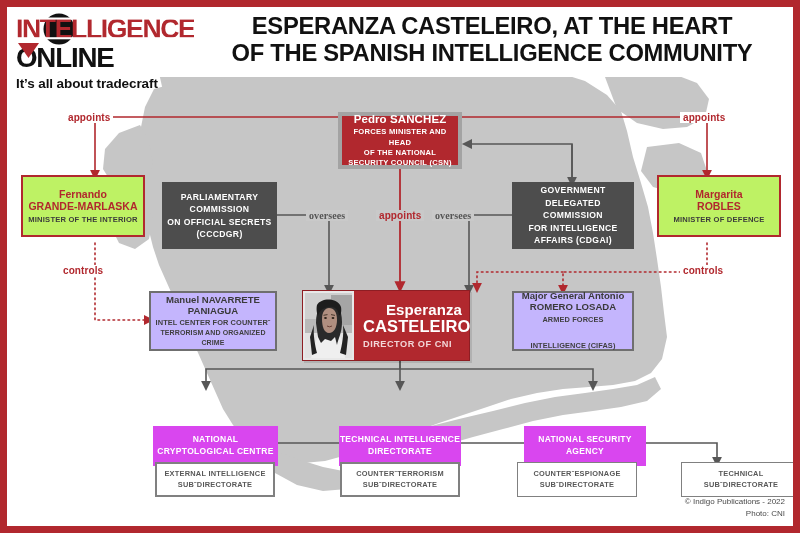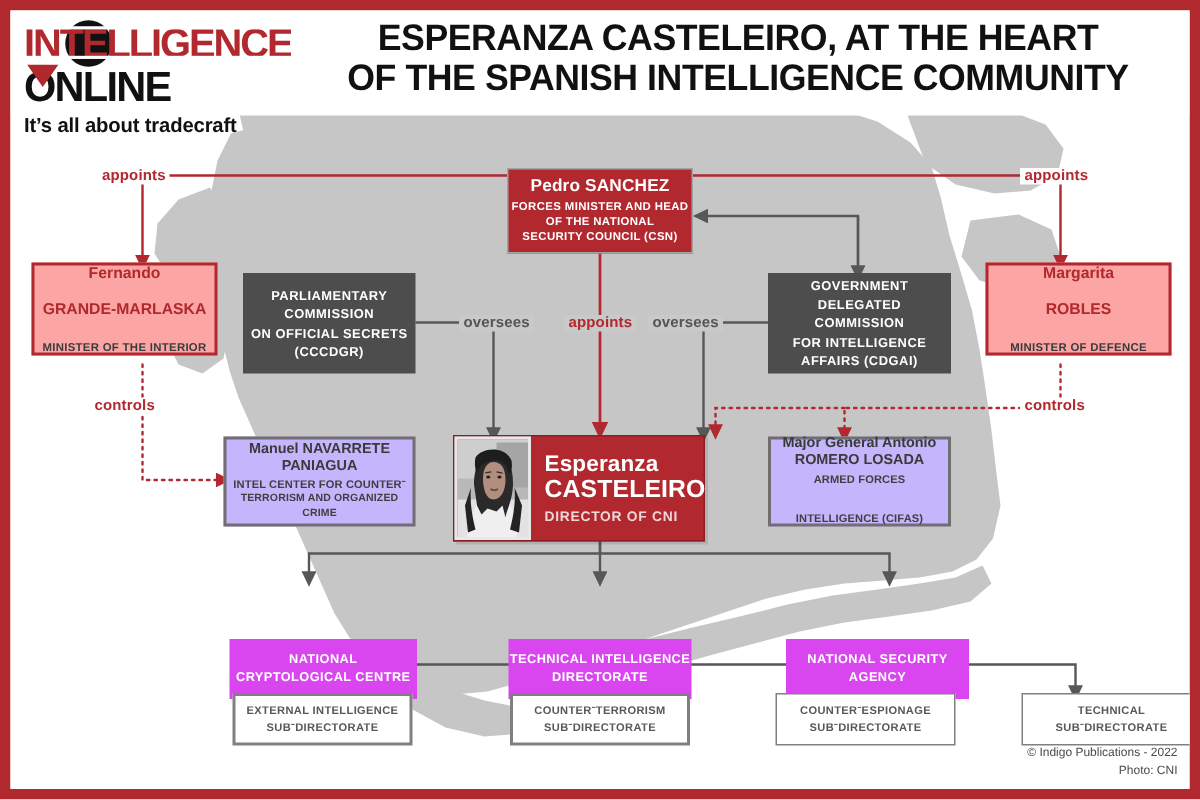--- a/index.html
+++ b/index.html
@@ -10,25 +10,25 @@
 
   
   #mapbg{position:absolute;left:0;top:0;width:786px;height:519px;z-index:0;}
 
   
   .box{position:absolute;box-sizing:border-box;display:flex;flex-direction:column;
        align-items:center;justify-content:center;text-align:center;z-index:6;}
   .box .nm{display:block;}
   .box .sub{display:block;}
 
-  .red-solid{background:#b1282e;color:#fff;border:1px solid #a3a3a3;}
+  .red-solid{background:#b1282e;color:#fff;border:4px solid #a3a3a3;}
   .red-solid .nm{font-size:11.5px;font-weight:bold;line-height:1.12;letter-spacing:.1px;}
   .red-solid .sub{font-size:7.6px;font-weight:bold;line-height:1.35;letter-spacing:.25px;margin-top:2px;}
 
-  .red-outline{background:#fca5a5;border:2.5px solid #b1282e;color:#b1282e;gap:12px;}
+  .red-outline{background:#bef264;border:2.5px solid #b1282e;color:#b1282e;}
   .red-outline .nm{font-size:10.5px;font-weight:bold;line-height:1.15;color:#b1282e;}
   .red-outline .sub{font-size:7.6px;font-weight:bold;color:#3b3b3b;letter-spacing:.2px;margin-top:3px;}
 
   .dark{background:#4d4d4d;color:#ffffff;}
   .dark .sub{font-size:8.6px;font-weight:bold;line-height:1.45;letter-spacing:.35px;}
 
   .grayline{background:#c4b5fd;border:2px solid #6f6f6f;color:#3a3a3a;}
   .grayline .nm{font-size:9.6px;font-weight:bold;line-height:1.14;color:#3a3a3a;}
   .grayline .sub{font-size:7.4px;font-weight:bold;line-height:1.35;letter-spacing:.1px;color:#3f3f3f;margin-top:2px;}
 
@@ -37,28 +37,28 @@
 
   .whitebox{background:#ffffff;border:2px solid #808080;color:#555;}
   .whitebox .sub{font-size:7.4px;font-weight:bold;line-height:1.45;letter-spacing:.25px;color:#585858;}
 
   
   #hero{position:absolute;z-index:8;display:flex;background:#b1282e;border:1px solid #8e1d23;
         box-shadow:2px 2px 0 rgba(0,0,0,.10);}
   #hero .photo{width:51px;height:100%;flex:none;position:relative;overflow:hidden;
         border:2px solid #e8e8e8;box-sizing:border-box;background:#9a9a9a;}
   #hero .htext{flex:1;display:flex;flex-direction:column;justify-content:center;padding-left:9px;text-align:left;}
-  #hero .h1{font-size:15px;font-weight:bold;color:#fff;line-height:1.05;letter-spacing:.1px;}
+  #hero .h1{font-size:15px;font-weight:bold;color:#fff;line-height:1.05;letter-spacing:.1px;margin-left:23px;}
   #hero .h2{font-size:16.5px;font-weight:bold;color:#fff;line-height:1.05;letter-spacing:.1px;}
   #hero .h3{font-size:9.2px;font-weight:bold;color:#f2d6d7;letter-spacing:.5px;margin-top:3px;}
 
   
   .elabel{position:absolute;z-index:9;font-size:10px;font-weight:bold;letter-spacing:.1px;white-space:nowrap;}
   .elabel.red{color:#b1282e;}
-  .elabel.gray{color:#555555;}
+  .elabel.gray{color:#555555;font-family:Liberation Serif, serif;}
   .elabel.bg{background:#c9c9c9;padding:0 3px;}
   .elabel.bgw{background:#ffffff;padding:0 3px;}
   #logo{position:absolute;left:9px;top:6px;width:178px;z-index:11;}
   #logoline1{position:relative;height:32px;}
   #logoline2{position:relative;height:29px;margin-top:-2px;}
   #tagline{font-size:13.5px;font-weight:bold;color:#111;margin-top:4px;letter-spacing:-.1px;}
   #title{position:absolute;left:196px;top:6px;width:578px;z-index:11;text-align:center;}
   #title div{font-size:24.5px;font-weight:bold;color:#111;line-height:1.1;letter-spacing:-.3px;
              font-family:"Liberation Sans",sans-serif;transform:scaleX(.97);transform-origin:center;}
   #headermask{position:absolute;left:0;top:0;width:786px;height:70px;background:#fff;z-index:9;}

